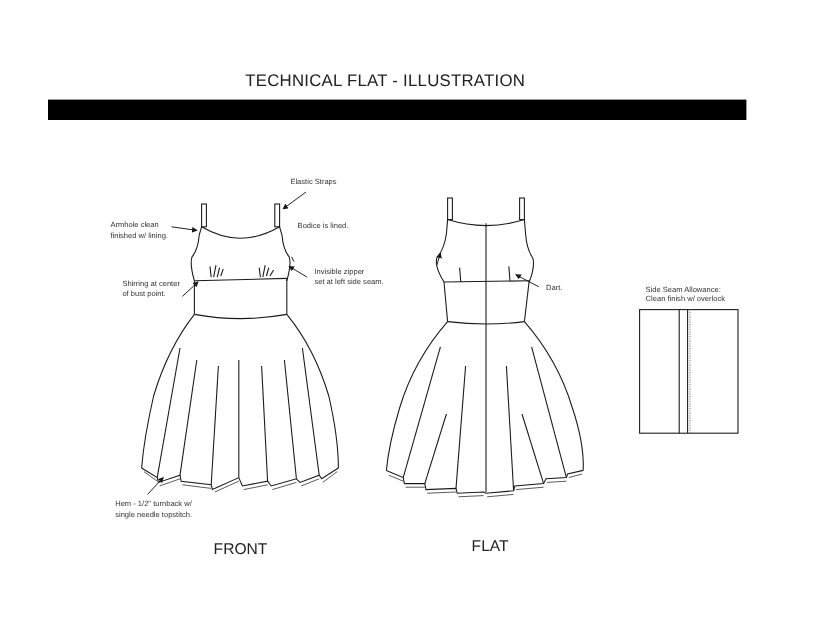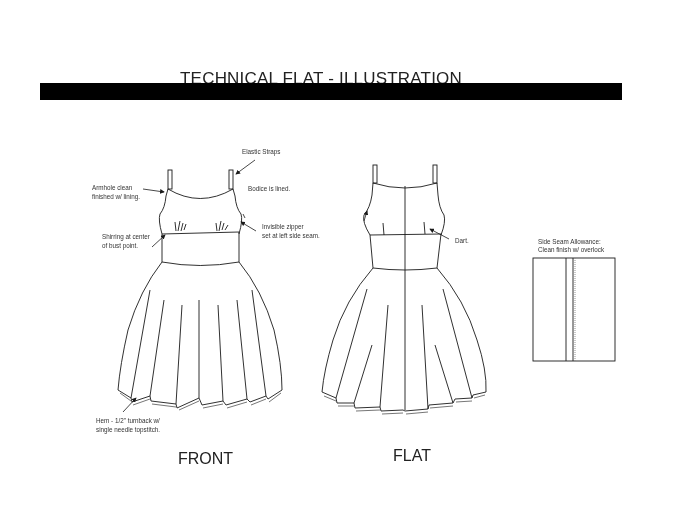--- a/index.html
+++ b/index.html
@@ -1,22 +1,22 @@
 <!DOCTYPE html>
 <html><head>
   <meta charset="utf-8">
   <style>
     html, body { margin: 0; padding: 0; background: #ffffff; }
     body { width: 680px; height: 525px; position: relative; overflow: hidden;
            font-family: "Liberation Sans", "DejaVu Sans", sans-serif; color: #1a1a1a; }
     .title { position: absolute; left: 0; top: 59px; width: 642px; text-align: center;
-             font-size: 17px; letter-spacing: 0.2px; color: #222; margin-top: 10px; }
+             font-size: 14px; letter-spacing: 0.2px; color: #222; }
     .bar { position: absolute; left: 40px; top: 83px; width: 582px; height: 17px; background: #000; }
     .note { position: absolute; font-size: 6.3px; line-height: 9px; color: #333; white-space: nowrap; }
-    .view-label { position: absolute; font-size: 16px; color: #222; }
+    .view-label { position: absolute; font-size: 13px; color: #222; }
     svg.art { position: absolute; left: 0; top: 0; }
   </style>
 </head>
 <body>
 
 <div class="title">TECHNICAL FLAT - ILLUSTRATION</div>
 <div class="bar"></div>
 
 <svg class="art" width="680" height="525" viewBox="0 0 680 525">
   <defs>

